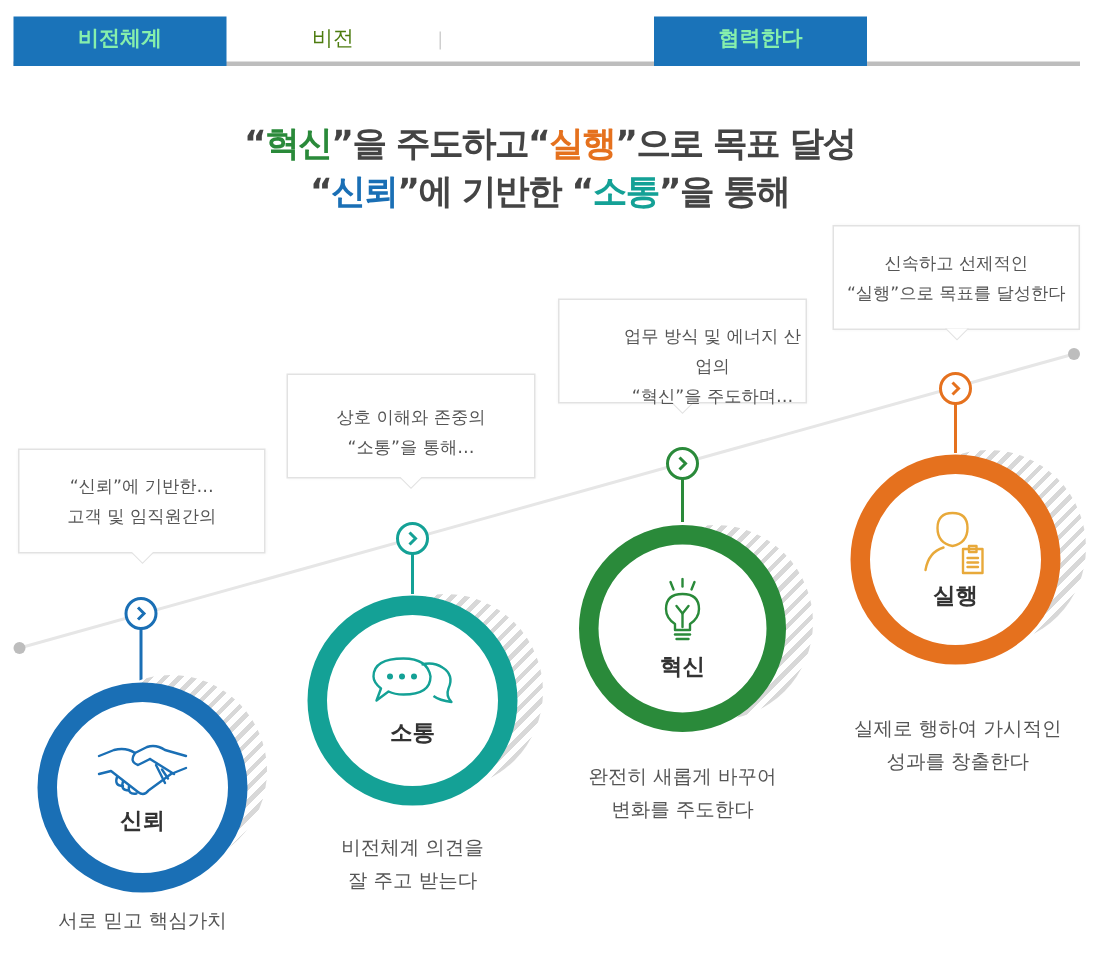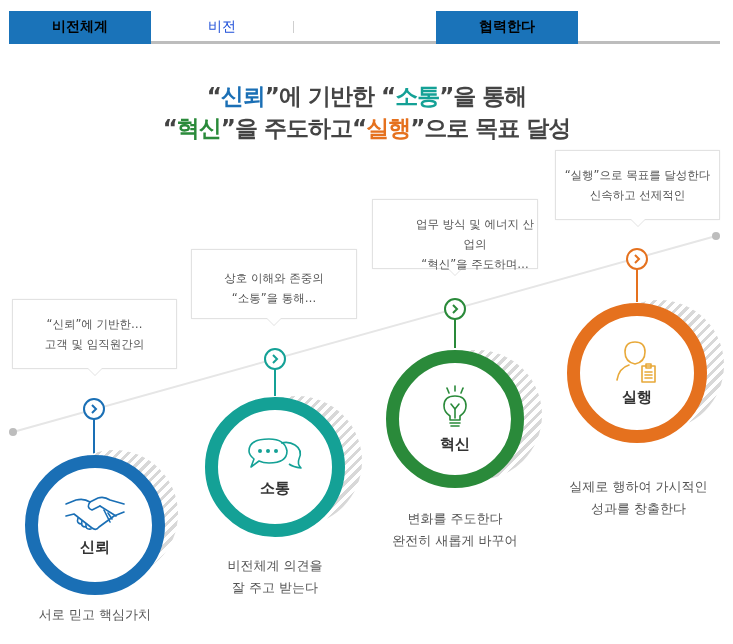--- a/index.html
+++ b/index.html
@@ -1,21 +1,21 @@
 <!DOCTYPE html>
 <html><head>
   <meta charset="utf-8">
   <style>
     * { box-sizing: border-box; margin: 0; padding: 0; }
     html, body { width: 733px; height: 644px; background: #ffffff; overflow: hidden; }
     body { font-family: "DejaVu Sans", "Liberation Sans", sans-serif; color: #444; position: relative; }
 
     .tabs { position: absolute; left: 9px; top: 11px; width: 711px; height: 33px; border-bottom: 3px solid #bdbdbd; }
-    .tab { position: absolute; top: 0; height: 30px; line-height: 30px; text-align: center; font-size: 14px; color: #1d4ed8; cursor: pointer; }
-    .tab.active { background: #1a73b9; color: #000000; font-weight: bold; height: 33px; }
+    .tab { position: absolute; top: 0; height: 30px; line-height: 30px; text-align: center; font-size: 14px; color: #4d7c0f; cursor: pointer; }
+    .tab.active { background: #1a73b9; color: #86efac; font-weight: bold; height: 33px; }
     .tab-sep { position: absolute; top: 10px; width: 1px; height: 12px; background: #cfcfcf; }
 
     .headline { position: absolute; left: 0; top: 80px; width: 733px; text-align: center; font-size: 23px; font-weight: bold; color: #444; line-height: 32px; letter-spacing: -1px; }
     .hl-blue { color: #1a6fb5; }
     .hl-teal { color: #14a196; }
     .hl-green { color: #2a8a3a; }
     .hl-orange { color: #e5711e; }
 
     .timeline { position: absolute; left: 0; top: 0; width: 733px; height: 644px; pointer-events: none; }
 
@@ -38,24 +38,24 @@
 
 <div class="tabs">
   <div class="tab active" style="left:0;width:142px;">비전체계</div>
   <div class="tab" style="left:142px;width:142px;">비전</div>
   <div class="tab-sep" style="left:284px;"></div>
   <div class="tab active" style="left:427px;width:142px;">협력한다</div>
 </div>
 
 <div class="headline">
   <div>
-    <span>“</span><span class="hl-blue">신뢰</span><span>”</span><span>에 기반한 </span><span>“</span><span class="hl-teal">소통</span><span>”</span><span>을 통해</span>
+    <span>“</span><span class="hl-green">혁신</span><span>”</span><span>을 주도하고</span><span>“</span><span class="hl-orange">실행</span><span>”</span><span>으로 목표 달성</span>
   </div>
   <div>
-    <span>“</span><span class="hl-green">혁신</span><span>”</span><span>을 주도하고</span><span>“</span><span class="hl-orange">실행</span><span>”</span><span>으로 목표 달성</span>
+    <span>“</span><span class="hl-blue">신뢰</span><span>”</span><span>에 기반한 </span><span>“</span><span class="hl-teal">소통</span><span>”</span><span>을 통해</span>
   </div>
 </div>
 
 <svg class="timeline" viewBox="0 0 733 644">
   <line x1="13" y1="432" x2="716" y2="236" stroke="#e6e6e6" stroke-width="2"></line>
   <circle cx="13" cy="432" r="4" fill="#bdbdbd"></circle>
   <circle cx="716" cy="236" r="4" fill="#bdbdbd"></circle>
 </svg>
 
 <div class="bubble" style="left:12px;top:299px;width:165px;height:70px;padding-top:14px;">
@@ -143,28 +143,28 @@
       <path d="M16 11 Q5 11 5 21 Q5 27 11 31 L11 35 L21 35 L21 31 Q27 27 27 21 Q27 11 16 11 Z"></path>
       <path d="M12 19 L16 24 L20 19"></path>
       <path d="M16 24 L16 33"></path>
       <path d="M11 38 L21 38"></path>
       <path d="M12 41 L20 41"></path>
     </g>
   </svg>
   <div class="ring-label">혁신</div>
 </div>
 <div class="desc" style="left:375px;top:508px;width:160px;">
+  <div>완전히 새롭게 바꾸어</div>
   <div>변화를 주도한다</div>
-  <div>완전히 새롭게 바꾸어</div>
 </div>
 
 <div class="bubble" style="left:555px;top:150px;width:165px;height:70px;padding-top:14px;">
   <div class="inner">
+      <div>신속하고 선제적인</div>
       <div>“실행”으로 목표를 달성한다</div>
-      <div>신속하고 선제적인</div>
     </div>
 </div>
 <div class="connector" style="left:636px;top:268px;height:34px;background:#e5711e;"></div>
 <div class="arrow-btn" style="left:626px;top:248px;border-color:#e5711e;">
   <svg width="10" height="10" viewBox="0 0 10 10">
       <path d="M3 1 L7 5 L3 9" fill="none" stroke="#e5711e" stroke-width="2"></path>
     </svg>
 </div>
 <div class="stripe" style="left:594px;top:300px;width:130px;height:130px;"></div>
 <div class="ring" style="left:567px;top:303px;width:140px;height:140px;border:13px solid #e5711e;">

